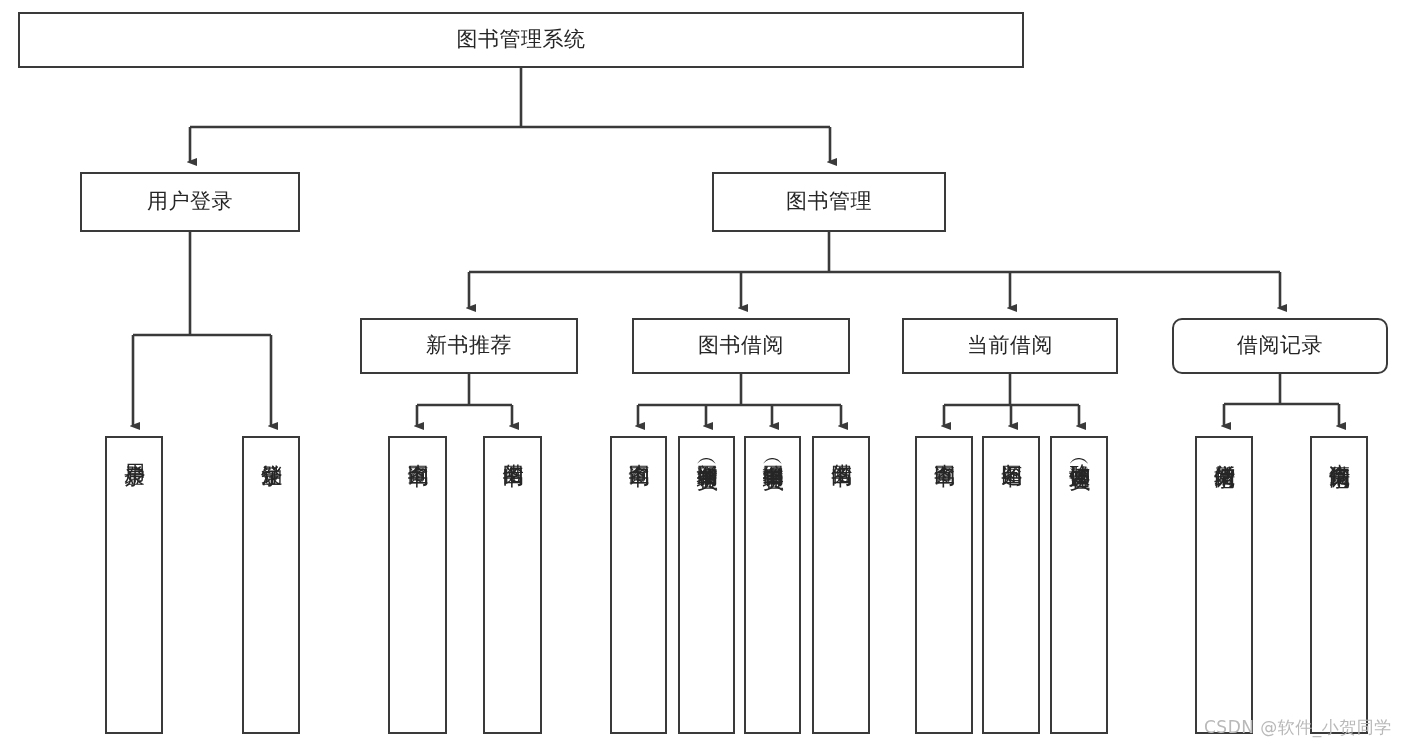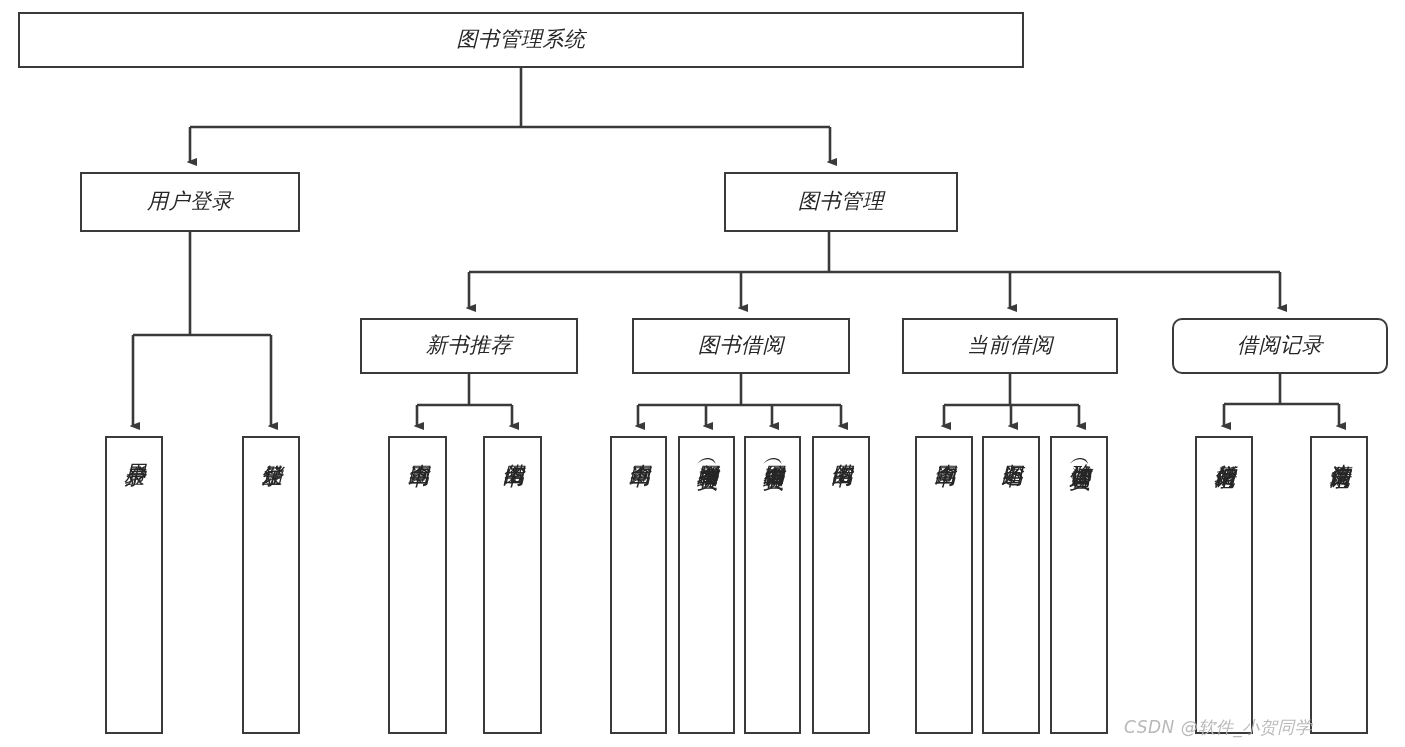--- a/index.html
+++ b/index.html
@@ -11,21 +11,20 @@
     width: 1405px;
     height: 747px;
     font-family: "DejaVu Sans", "Liberation Sans", sans-serif;
     overflow: hidden;
   }
   #diagram-root {
     position: relative;
     width: 1405px;
     height: 747px;
     background: #ffffff;
-    font-style: italic;
   }
   svg.edges {
     position: absolute;
     left: 0;
     top: 0;
     width: 1405px;
     height: 747px;
     pointer-events: none;
   }
   .node {
@@ -119,21 +118,21 @@
     </g>
   </svg>
 
   <div class="node horiz" style="left:18px; top:12px; width:1006px; height:56px;">
     <span>图书管理系统</span>
   </div>
 
   <div class="node horiz" style="left:80px; top:172px; width:220px; height:60px;">
     <span>用户登录</span>
   </div>
-  <div class="node horiz" style="left:712px; top:172px; width:234px; height:60px;margin-left:12px;">
+  <div class="node horiz" style="left:712px; top:172px; width:234px; height:60px;">
     <span>图书管理</span>
   </div>
 
   <div class="node horiz" style="left:360px; top:318px; width:218px; height:56px;">
     <span>新书推荐</span>
   </div>
   <div class="node horiz" style="left:632px; top:318px; width:218px; height:56px;">
     <span>图书借阅</span>
   </div>
   <div class="node horiz" style="left:902px; top:318px; width:216px; height:56px;justify-content:center;">
@@ -176,15 +175,15 @@
   <div class="node vert" style="left:1050px; top:436px; width:58px; height:298px;">
     <span class="vlabel">确认归还（管理员）</span>
   </div>
   <div class="node vert" style="left:1195px; top:436px; width:58px; height:298px;">
     <span class="vlabel">新增借阅记录</span>
   </div>
   <div class="node vert" style="left:1310px; top:436px; width:58px; height:298px;">
     <span class="vlabel">查询借阅记录</span>
   </div>
 
-  <div class="watermark" style="left:1124px; top:716px;">CSDN @软件_小贺同学</div>
+  <div class="watermark" style="left:1196px; top:716px;padding-left:8px;">CSDN @软件_小贺同学</div>
 
 </div>
 
 </body></html>

